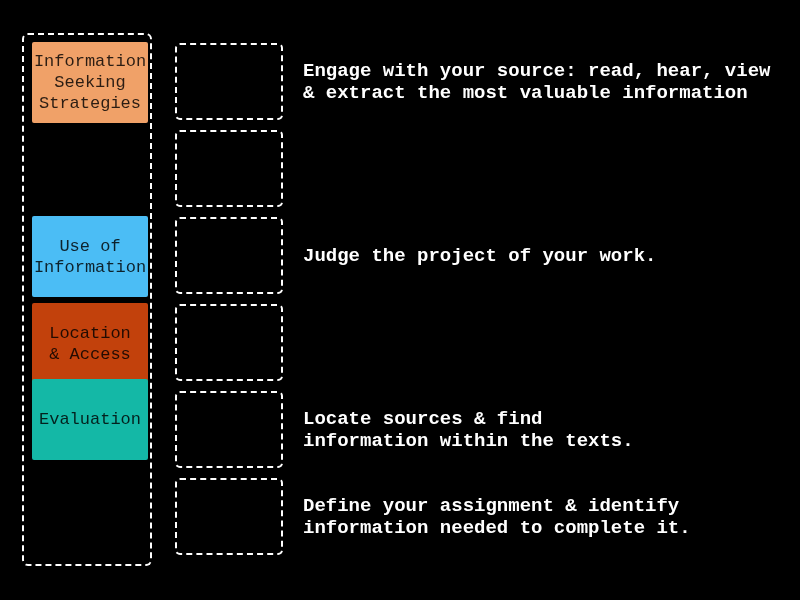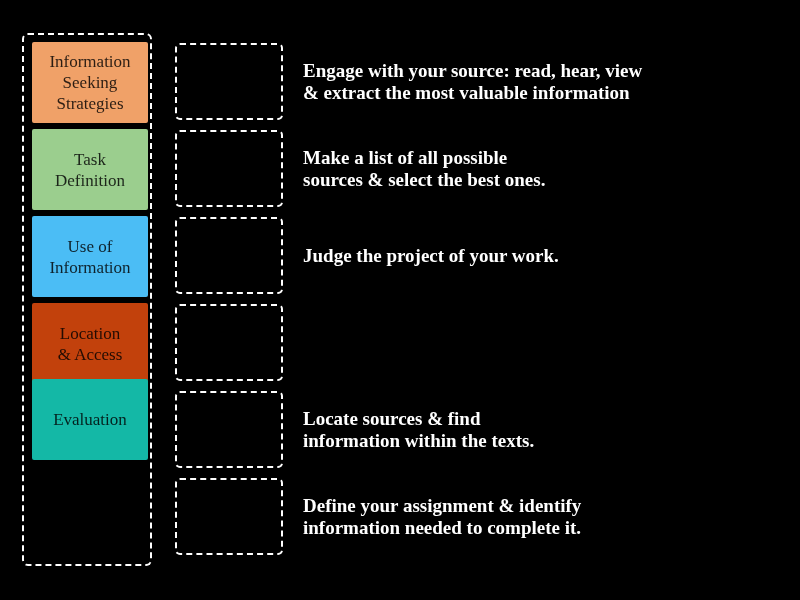--- a/index.html
+++ b/index.html
@@ -1,21 +1,21 @@
 <!DOCTYPE html>
 <html><head>
 <meta charset="utf-8">
 <style>
   html, body { margin: 0; padding: 0; background: #000; }
   .stage {
     position: relative;
     width: 800px;
     height: 600px;
     background: #000;
-    font-family: Liberation Serif, serif;
+    font-family: Liberation Mono, monospace;
     overflow: hidden;
   }
   .terms-panel {
     position: absolute;
     left: 22px; top: 33px;
     width: 130px; height: 533px;
     border: 2px dashed #fff;
     border-radius: 6px;
     box-sizing: border-box;
   }
@@ -61,24 +61,20 @@
 
 <div class="stage">
 
   <div class="terms-panel"></div>
 
   <div class="term-tile" style="top: 42px; background-color: rgb(240, 161, 104);">
     <span>Information
 Seeking
 Strategies</span>
   </div>
-  <div class="term-tile" style="top: 129px; background-color: rgb(155, 206, 142);">
-    <span>Task
-Definition</span>
-  </div>
   <div class="term-tile" style="top: 216px; background-color: rgb(75, 189, 245);">
     <span>Use of
 Information</span>
   </div>
   <div class="term-tile" style="top: 303px; background-color: #c2410c; text-align: center;">
     <span>Location
 &amp; Access</span>
   </div>
   <div class="term-tile" style="top: 379px; background-color: #14b8a6;">
     <span>Evaluation</span>
@@ -88,24 +84,20 @@
   <div class="drop-zone" style="top:130px"></div>
   <div class="drop-zone" style="top:217px"></div>
   <div class="drop-zone" style="top:304px"></div>
   <div class="drop-zone" style="top:391px"></div>
   <div class="drop-zone" style="top:478px"></div>
 
   <div class="definition" style="top:43px;height:77px">
     <span>Engage with your source: read, hear, view
 &amp; extract the most valuable information</span>
   </div>
-  <div class="definition" style="top:130px;height:77px">
-    <span>Make a list of all possible
-sources &amp; select the best ones.</span>
-  </div>
   <div class="definition" style="top:217px;height:77px">
     <span>Judge the project of your work.</span>
   </div>
   <div class="definition" style="top:391px;height:77px">
     <span>Locate sources &amp; find
 information within the texts.</span>
   </div>
   <div class="definition" style="top:478px;height:77px">
     <span>Define your assignment &amp; identify
 information needed to complete it.</span>

